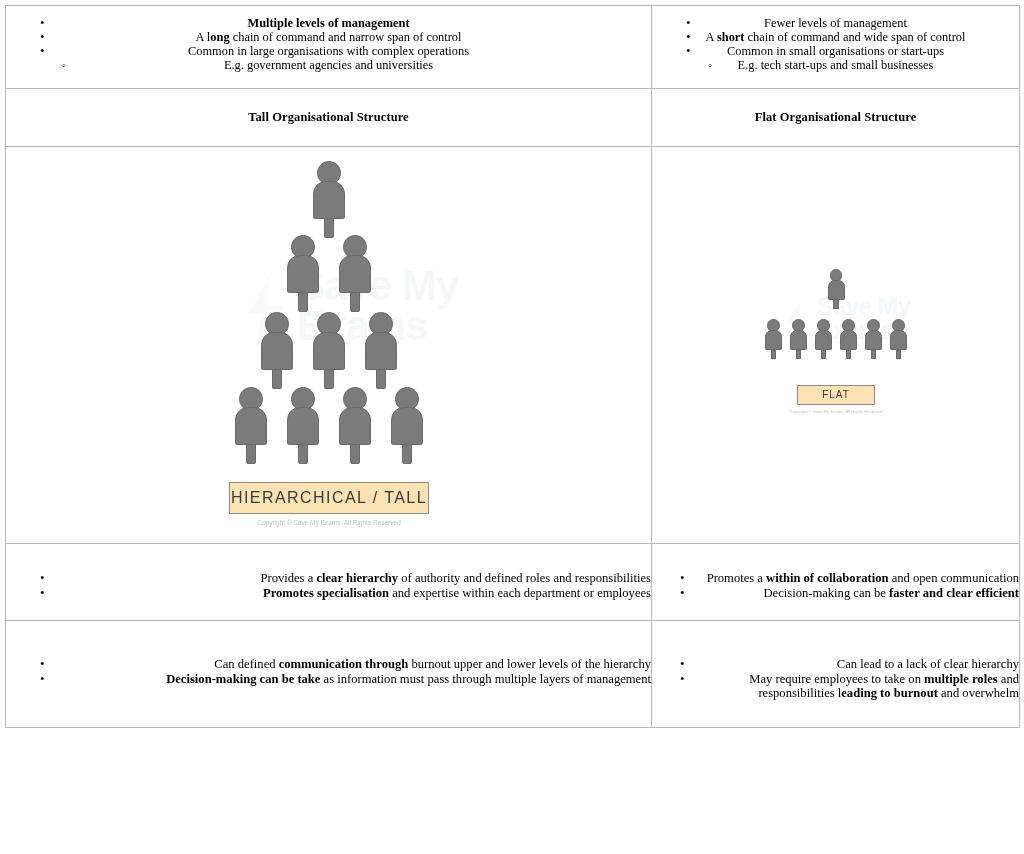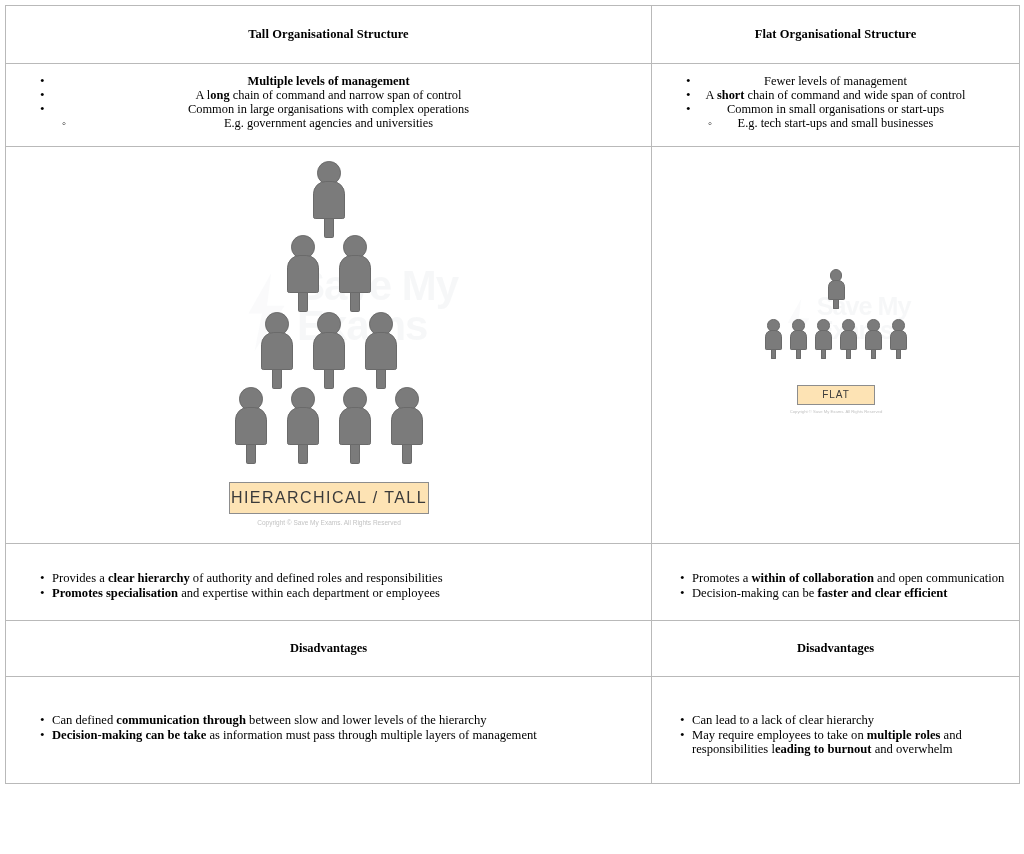--- a/index.html
+++ b/index.html
@@ -140,20 +140,21 @@
     display: block;
   }
 
   
   .ptcell-a { height: 76px; }
   .ptcell-d { height: 106px; }
   .pts {
     margin: 0;
     padding: 0;
     list-style: none;
+    text-align: right;
   }
   .pts li {
     position: relative;
     font-size: 12.6px;
     line-height: 14.5px;
     padding-left: 16px;
   }
   .pts li::before {
     content: "\2022";
     position: absolute;
@@ -172,29 +173,20 @@
 <body>
 
 <div class="sheet">
 
   <table class="cmp">
     <colgroup>
         <col class="left">
         <col class="right">
       </colgroup>
     <tbody>
-
-      <tr>
-        <td class="hdr">
-          <span class="t">Tall Organisational Structure</span>
-        </td>
-        <td class="hdr">
-          <span class="t">Flat Organisational Structure</span>
-        </td>
-      </tr>
 
       <tr>
         <td class="desccell">
           <div class="desc">
               <div class="line"><b>Multiple levels of management</b></div>
               <div class="line"><span>A l</span><b>ong</b><span> chain of command and narrow span of control</span></div>
               <div class="line"><span>Common in large organisations with complex operations</span></div>
               <div class="line sub"><span>E.g. government agencies and universities</span></div>
             </div>
         </td>
@@ -202,20 +194,29 @@
           <div class="desc">
               <div class="line"><span>Fewer levels of management</span></div>
               <div class="line"><span>A </span><b>short</b><span> chain of command and wide span of control</span></div>
               <div class="line"><span>Common in small organisations or start-ups</span></div>
               <div class="line sub"><span>E.g. tech start-ups and small businesses</span></div>
             </div>
         </td>
       </tr>
 
       <tr>
+        <td class="hdr">
+          <span class="t">Tall Organisational Structure</span>
+        </td>
+        <td class="hdr">
+          <span class="t">Flat Organisational Structure</span>
+        </td>
+      </tr>
+
+      <tr>
         <td class="diagcell">
           <div class="diagwrap" id="diag-tall">
               <div class="watermark" style="left: 233px; top: 120px; width: 260px; height: 90px;">
                 <div class="wm-bolt" style="left: 0px; top: 6px; width: 52px; height: 78px; clip-path: polygon(62% 0px, 18% 52%, 44% 52%, 30% 100%, 88% 42%, 54% 42%);"></div>
                 <div class="wm-text" style="position: absolute; left: 58px; top: 0px; font-size: 42px;">Save My</div>
                 <div class="wm-text" style="position: absolute; left: 58px; top: 40px; font-size: 42px;">Exams</div>
               </div>
               <div class="figbox" style="left: 307px; top: 14px; width: 32px; height: 82.28px;">
                 <div style="position: absolute; left: 4.16px; top: 0px; width: 23.68px; height: 23.68px; border-radius: 50%; background: rgb(123, 123, 123); border: 1px solid rgb(106, 106, 106); box-sizing: border-box;"></div>
                 <div style="position: absolute; left: 0px; top: 20.48px; width: 32px; height: 37.76px; background: rgb(123, 123, 123); border: 1px solid rgb(106, 106, 106); box-sizing: border-box; border-radius: 12.8px 12.8px 2.24px 2.24px;"></div>
@@ -327,33 +328,25 @@
             </ul>
         </td>
         <td class="ptcell-a">
           <ul class="pts rcol">
               <li><span>Promotes a </span><b>within of collaboration</b><span> and open communication</span></li>
               <li><span>Decision-making can be </span><b>faster and clear efficient</b></li>
             </ul>
         </td>
       </tr>
 
-      <tr>
-        <td class="sect">
-          <span class="t">Disadvantages</span>
-        </td>
-        <td class="sect">
-          <span class="t">Disadvantages</span>
-        </td>
-      </tr>
 
       <tr>
         <td class="ptcell-d">
           <ul class="pts lcol">
-              <li><span>Can defined </span><b>communication through</b><span> between slow and lower levels of the hierarchy</span></li>
+              <li><span>Can defined </span><b>communication through</b><span> burnout upper and lower levels of the hierarchy</span></li>
               <li><b>Decision-making can be take</b><span> as information must pass through multiple layers of management</span></li>
             </ul>
         </td>
         <td class="ptcell-d">
           <ul class="pts rcol">
               <li><span>Can lead to a lack of clear hierarchy</span></li>
               <li><span>May require employees to take on </span><b>multiple roles</b><span> and responsibilities l</span><b>eading to burnout</b><span> and overwhelm</span></li>
             </ul>
         </td>
       </tr>

